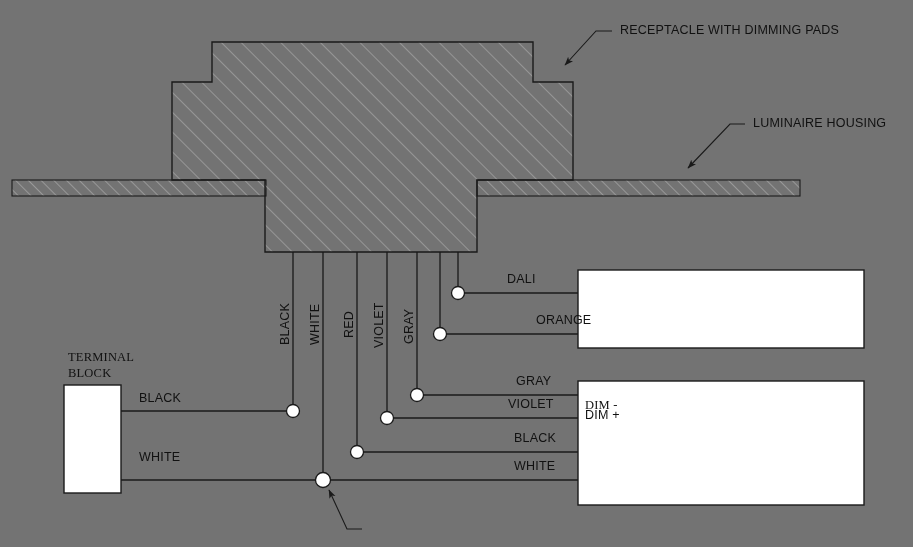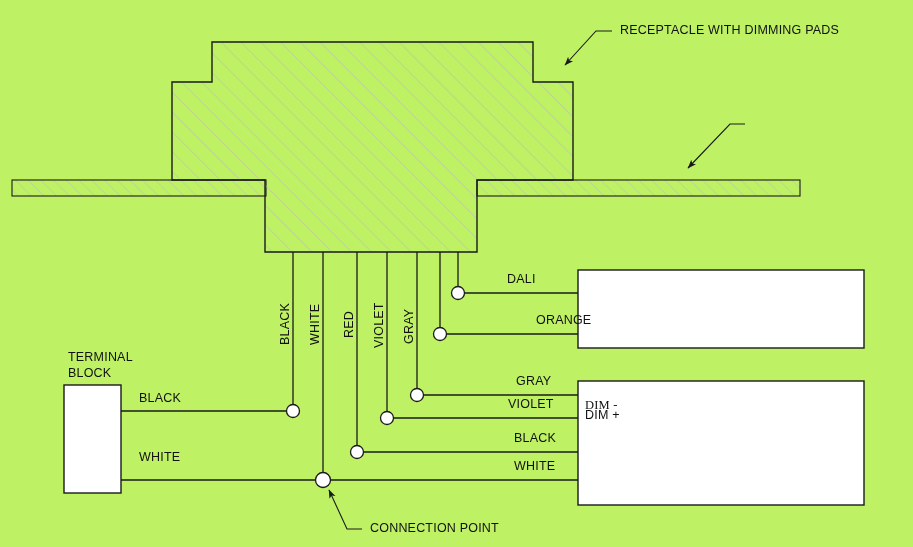--- a/index.html
+++ b/index.html
@@ -7,21 +7,21 @@
     padding: 0;
     background: #ffffff;
   }
   body {
     font-family: "Liberation Sans", sans-serif;
   }
   #diagram-root {
     position: relative;
     width: 913px;
     height: 547px;
-    background: #bef264;
+    background: #737373;
     overflow: hidden;
   }
   #diagram-svg {
     position: absolute;
     left: 0;
     top: 0;
     width: 913px;
     height: 547px;
   }
   .lbl {
@@ -32,20 +32,21 @@
     white-space: pre;
     letter-spacing: 0.2px;
     line-height: 1.25;
   }
   .lbl-vert {
     transform-origin: 0 0;
     transform: rotate(-90deg);
   }
   .lbl-multi {
     white-space: pre-line;
+    font-family: Liberation Serif, serif;
   }
 </style>
 </head>
 <body>
 
 <div id="diagram-root">
 
   <svg id="diagram-svg" viewBox="0 0 913 547">
     <defs>
       <pattern id="hatch45" width="14" height="14" patternUnits="userSpaceOnUse" patternTransform="rotate(-45)">
@@ -152,22 +153,22 @@
       <circle cx="293" cy="411" r="6.5" fill="#ffffff" stroke="#1a1a1a" stroke-width="1.3"></circle>
     </g>
 
     <g>
       <circle cx="323" cy="480" r="7.5" fill="#ffffff" stroke="#1a1a1a" stroke-width="1.3"></circle>
     </g>
   </svg>
 
   <div class="lbl" style="left:620px; top:23px;">RECEPTACLE WITH DIMMING PADS</div>
 
-
-  <div class="lbl" style="left:370px; top:521px;">CONNECTION POINT</div>
+  <div class="lbl" style="left:753px; top:116px;">LUMINAIRE HOUSING</div>
+
 
   <div class="lbl lbl-multi" style="left:68px; top:350px;">TERMINAL
 BLOCK</div>
 
   <div class="lbl" style="left:139px; top:391px;">BLACK</div>
 
   <div class="lbl" style="left:139px; top:450px;">WHITE</div>
 
   <div class="lbl lbl-vert" style="left:278px; top:345px;">BLACK</div>
 

